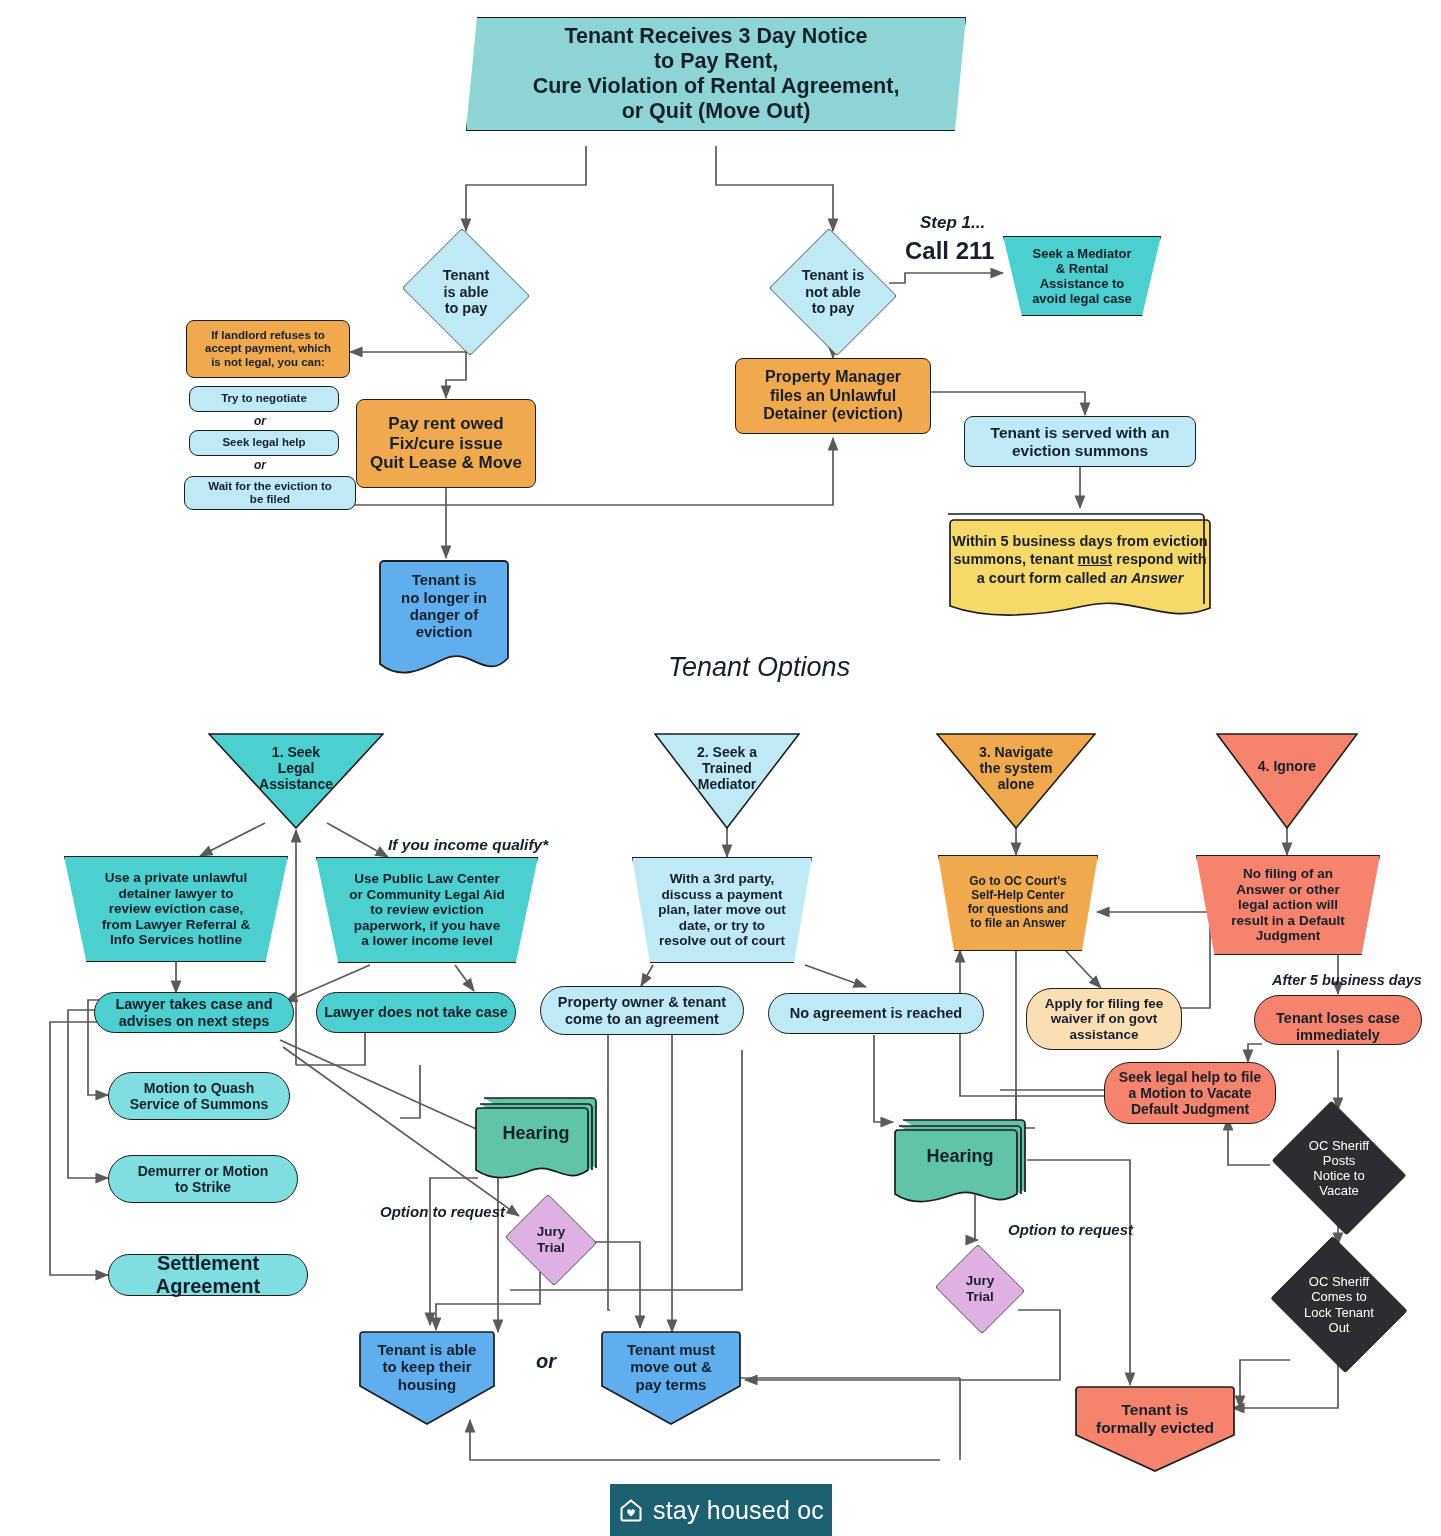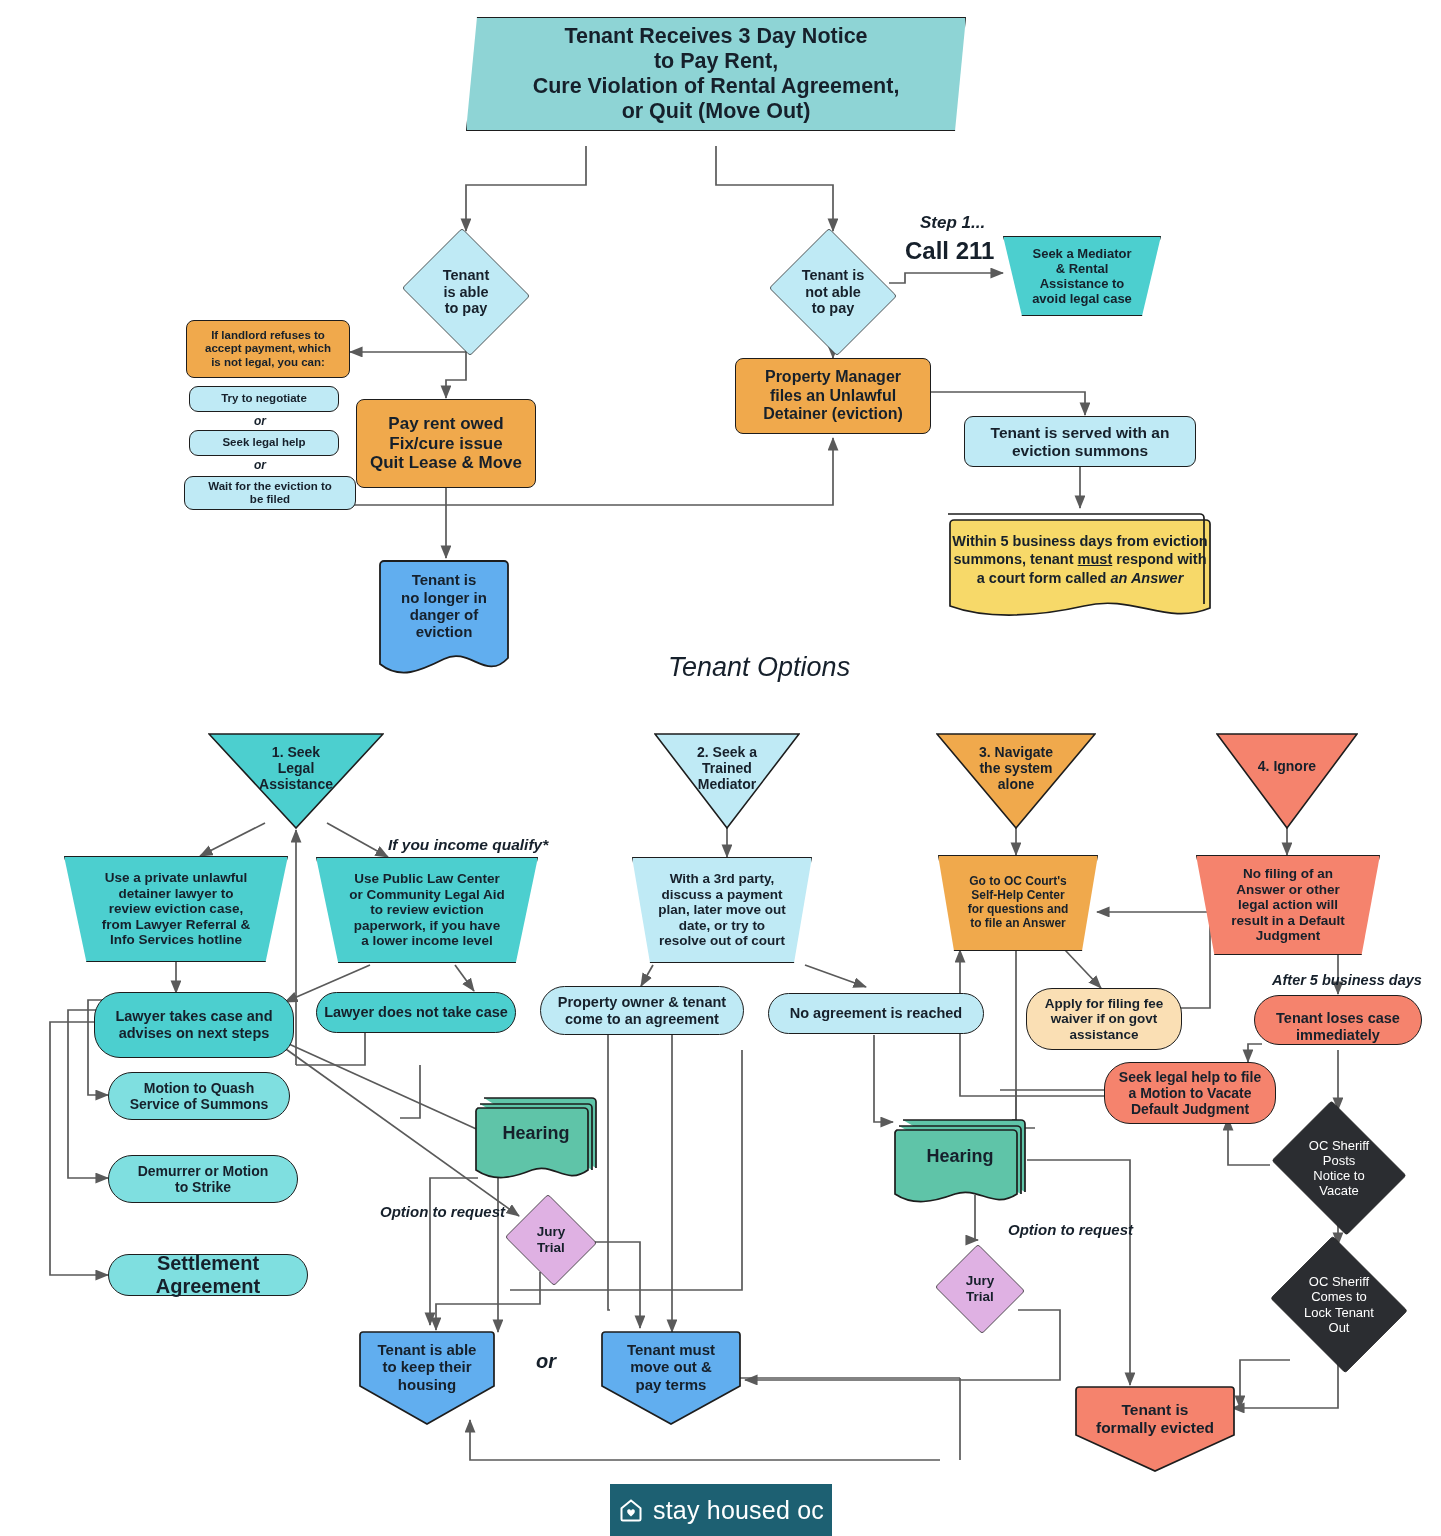--- a/index.html
+++ b/index.html
@@ -398,21 +398,21 @@
   </div>
 
   <div class="node trapezoid" style="left:1196px; top:855px; width:184px; height:100px; background:#f5836d; font-size:13.5px;">
     <span class="lbl">No filing of an
 Answer or other
 legal action will
 result in a Default
 Judgment</span>
   </div>
 
-  <div class="node rect-round" style="left:94px; top:992px; width:200px; height:66px; background:#4ccfcf; font-size:14.5px;">
+  <div class="node rect-round" style="left:94px; top:992px; width:200px; height:41px; background:#4ccfcf; font-size:14.5px;">
     <span class="lbl">Lawyer takes case and
 advises on next steps</span>
   </div>
 
   <div class="node rect-round" style="left:316px; top:992px; width:200px; height:41px; background:#4ccfcf; font-size:14.5px;">
     <span class="lbl">Lawyer does not take case</span>
   </div>
 
   <div class="node rect-round" style="left:540px; top:986px; width:204px; height:49px; background:#bfeaf5; font-size:14.5px;">
     <span class="lbl">Property owner &amp; tenant

